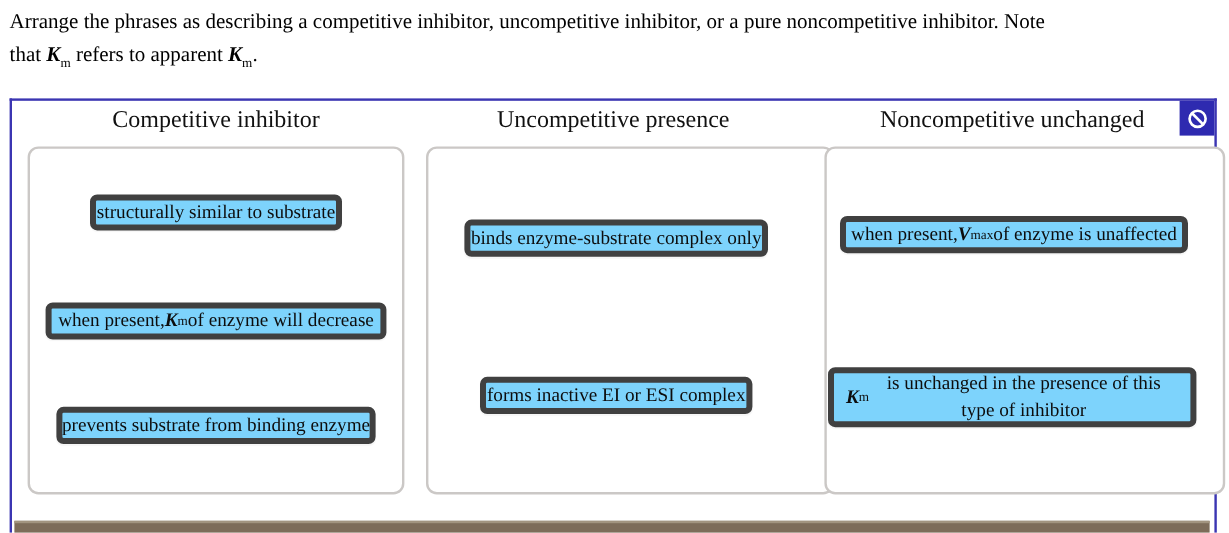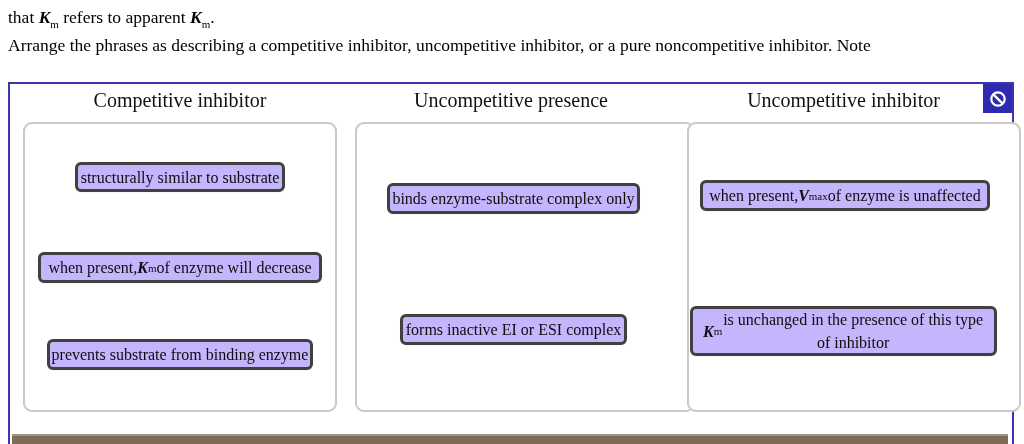--- a/index.html
+++ b/index.html
@@ -23,59 +23,59 @@
   .h0 { left:13px;  width:314px; }
   .h1 { left:345px; width:312px; }
   .h2 { left:677px; width:313px; }
 
   .dropzone { position:absolute; top:38px; height:290px; border:2px solid #cbc8c6;
               border-radius:9px; background:#ffffff; }
   .z0 { left:13px;  width:314px; }
   .z1 { left:345px; width:340px; }
   .z2 { left:677px; width:334px;text-decoration:underline; }
 
-  .chip { position:absolute; background:#c4b5fd; border:3px solid #404040; border-radius:6px;
+  .chip { position:absolute; background:#7dd3fc; border:5px solid #404040; border-radius:6px;
           display:flex; align-items:center; justify-content:center; text-align:center;
           font-size:16px; line-height:23px; color:#0d0d0d; cursor:grab;
           box-shadow:0 1px 1px rgba(0,0,0,0.04); white-space:nowrap; }
   .chip.wrap { white-space:normal; padding:2px 10px; }
 
   .c0-0 { left:50px; top:38px;  width:210px; height:30px; }
   .c0-1 { left:13px; top:128px; width:284px; height:31px; }
   .c0-2 { left:22px; top:215px; width:266px; height:31px; }
   .c1-0 { left:30px; top:59px;  width:253px; height:31px; }
   .c1-1 { left:43px; top:190px; width:227px; height:31px; }
   .c2-0 { left:11px; top:56px;  width:290px; height:31px; }
   .c2-1 { left:1px;  top:182px; width:307px; height:50px; }
 
   .bottom-bar { position:absolute; left:2px; top:350px; width:996px; height:10px;
                 background:#7d6c59; border-top:2px solid #a2947f; }
 </style>
 </head>
 <body>
 
 <div class="instructions">
+  <div class="line">Arrange the phrases as describing a competitive inhibitor, uncompetitive inhibitor, or a pure noncompetitive inhibitor. Note</div>
   <div class="line">that <span class="var">K</span><sub>m</sub> refers to apparent <span class="var">K</span><sub>m</sub>.</div>
-  <div class="line">Arrange the phrases as describing a competitive inhibitor, uncompetitive inhibitor, or a pure noncompetitive inhibitor. Note</div>
 </div>
 
 <div class="board">
 
   <button class="icon-btn">
     <span style="display:flex;">
       <svg width="20" height="20" viewBox="0 0 20 20">
         <circle cx="10" cy="10" r="6.7" fill="none" stroke="#ffffff" stroke-width="2.2"></circle>
         <line x1="5.6" y1="5.6" x2="14.4" y2="14.4" stroke="#ffffff" stroke-width="2.2"></line>
       </svg>
     </span>
   </button>
 
   <div class="col-header h0">Competitive inhibitor</div>
   <div class="col-header h1">Uncompetitive presence</div>
-  <div class="col-header h2">Uncompetitive inhibitor</div>
+  <div class="col-header h2">Noncompetitive unchanged</div>
 
   <div class="dropzone z0">
     <div class="chip c0-0">structurally similar to substrate</div>
     <div class="chip c0-1">when present, <span class="var">K</span><sub>m</sub> of enzyme will decrease</div>
     <div class="chip c0-2">prevents substrate from binding enzyme</div>
   </div>
 
   <div class="dropzone z1">
     <div class="chip c1-0">binds enzyme-substrate complex only</div>
     <div class="chip c1-1">forms inactive EI or ESI complex</div>

